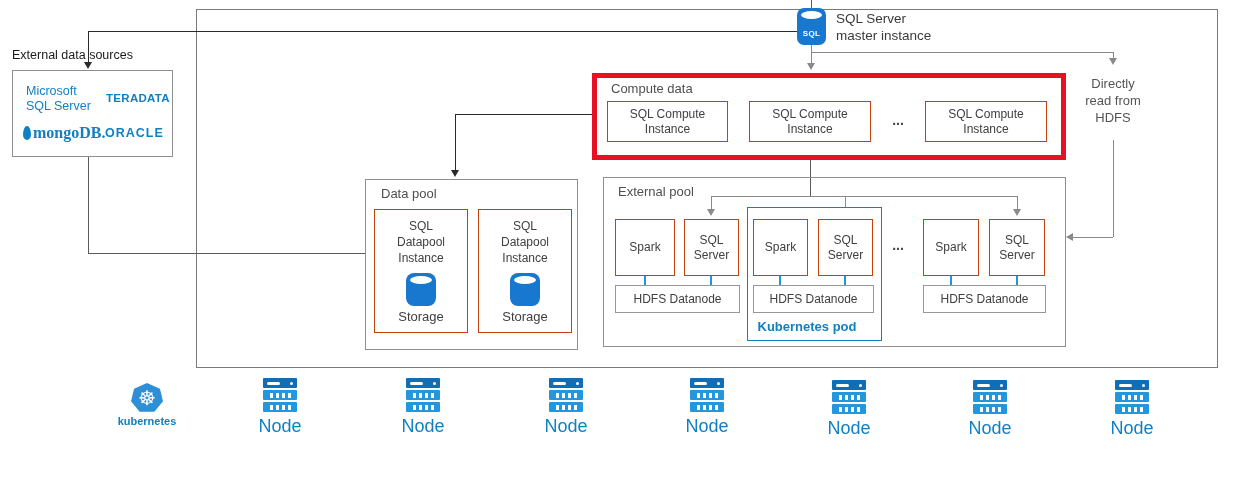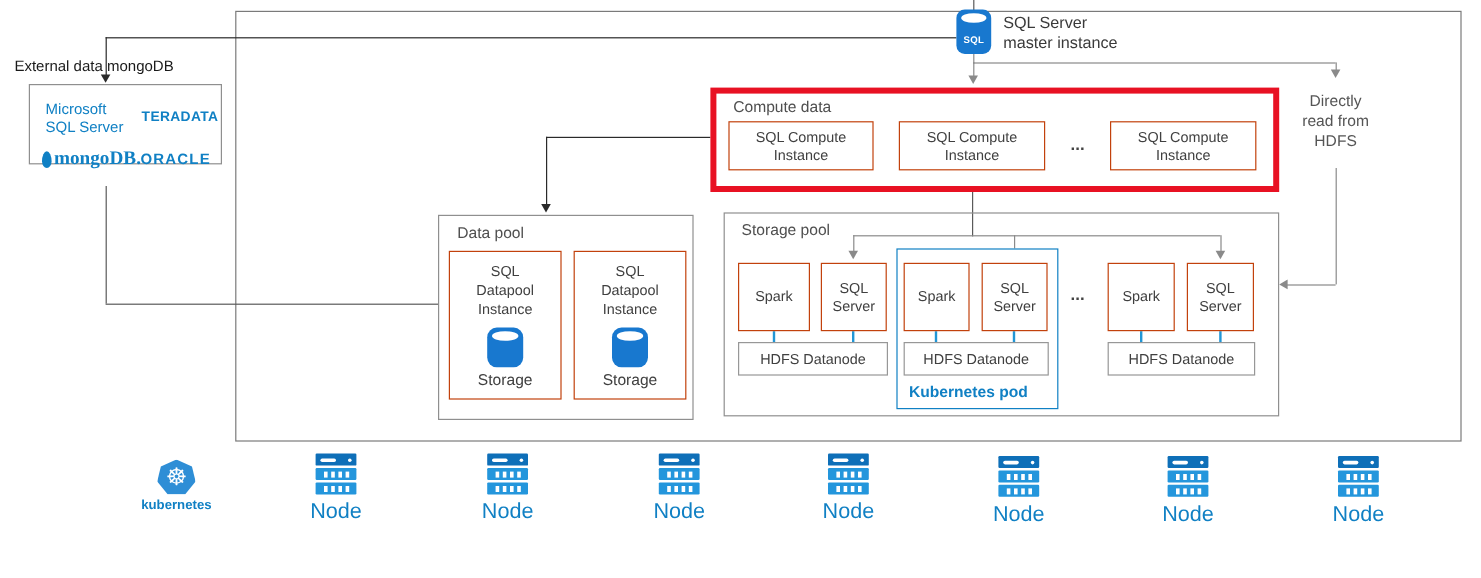--- a/index.html
+++ b/index.html
@@ -92,22 +92,22 @@
   <span class="arr-down" style="left:707px;top:209px"></span>
   <div class="vline" style="left:845px;top:196px;height:14px"></div>
   <span class="arr-down" style="left:841px;top:209px"></span>
   <div class="vline" style="left:1017px;top:196px;height:14px"></div>
   <span class="arr-down" style="left:1013px;top:209px"></span>
 
   <div class="vline" style="left:1113px;top:140px;height:97px"></div>
   <div class="hline" style="left:1072px;top:237px;width:41px"></div>
   <span class="arr-left" style="left:1066px;top:233px"></span>
 
-  <div class="pool-title" style="left:12px;top:48px;font-size:12.5px;color:#1a1a1a">External data mongoDB</div>
-  <div class="box" style="left:24px;top:70px;width:161px;height:67px">
+  <div class="pool-title" style="left:12px;top:48px;font-size:12.5px;color:#1a1a1a">External data sources</div>
+  <div class="box" style="left:12px;top:70px;width:161px;height:87px">
     <div class="ms-logo">
       <div>Microsoft</div>
       <div>SQL Server</div>
     </div>
     <div class="teradata">TERADATA</div>
     <div class="mongo">
       <span class="leaf"></span>
       <span class="mongo-txt">mongoDB.</span>
     </div>
     <div class="oracle">ORACLE</div>
@@ -153,21 +153,21 @@
     <div>SQL</div>
     <div>Datapool</div>
     <div>Instance</div>
     <div class="cylinder" style="margin:7px auto 3px">
       <span class="top"></span>
     </div>
     <div style="font-size:13px">Storage</div>
   </div>
 
   <div class="box nofill" style="left:603px;top:177px;width:463px;height:170px;background:transparent"></div>
-  <div class="pool-title" style="left:618px;top:184px">Storage pool</div>
+  <div class="pool-title" style="left:618px;top:184px">External pool</div>
 
   <div style="position:absolute;left:747px;top:207px;width:135px;height:134px;border:1px solid #1080c4;box-sizing:border-box;background:#fff"></div>
   <div style="position:absolute;left:747px;top:319px;width:120px;text-align:center;font-size:13px;font-weight:bold;color:#1080c4">Kubernetes pod</div>
 
   <div class="blueline" style="left:644px;top:275px;height:10px"></div>
   <div class="blueline" style="left:710px;top:275px;height:10px"></div>
   <div class="blueline" style="left:779px;top:275px;height:10px"></div>
   <div class="blueline" style="left:844px;top:275px;height:10px"></div>
   <div class="blueline" style="left:950px;top:275px;height:10px"></div>
   <div class="blueline" style="left:1016px;top:275px;height:10px"></div>

